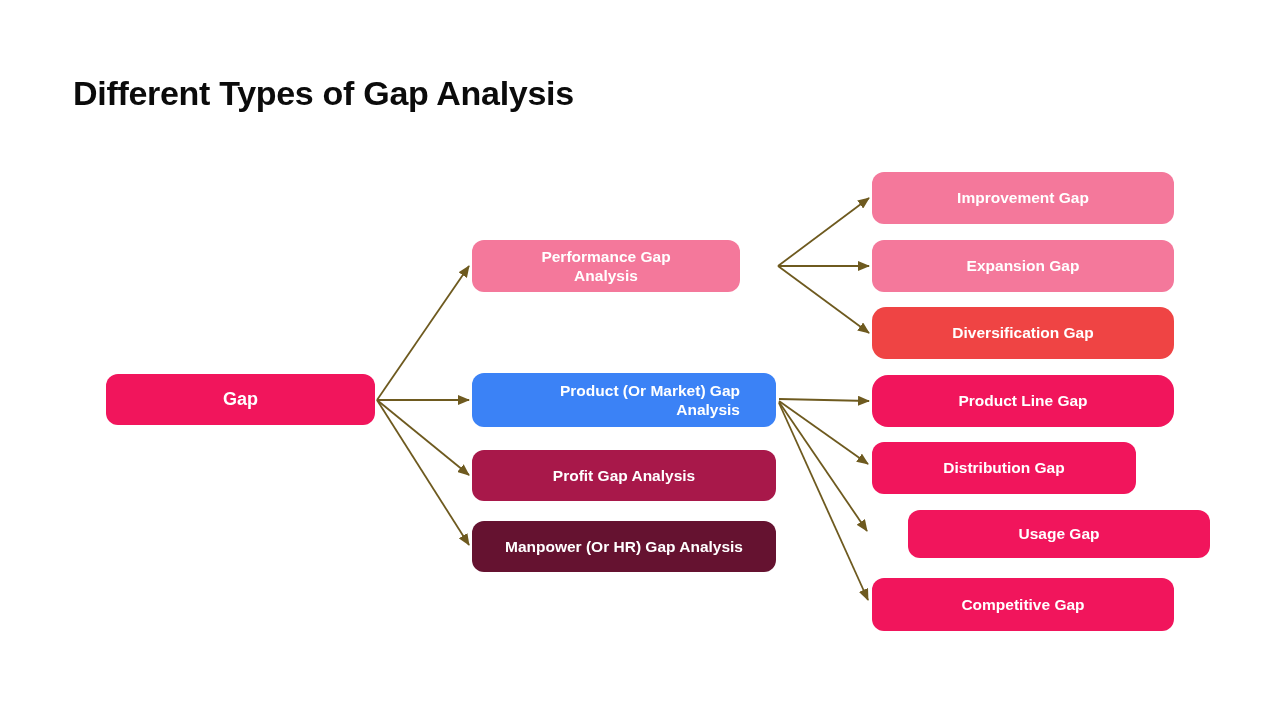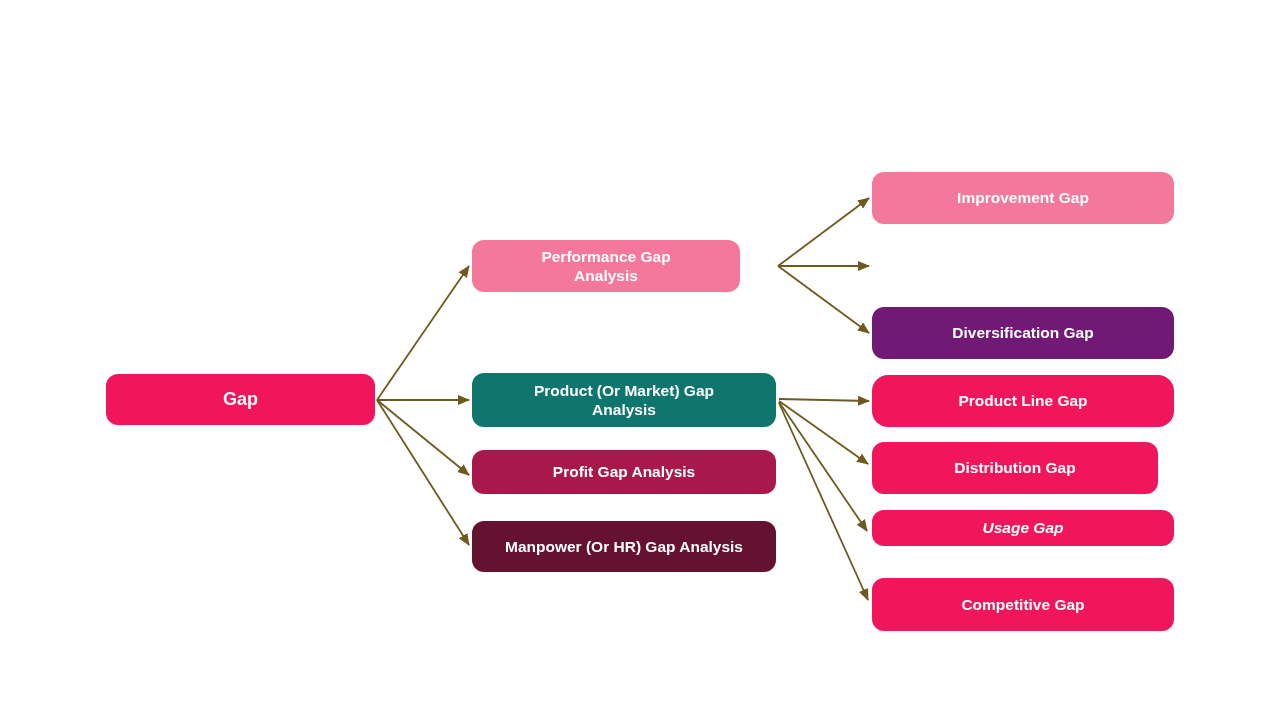--- a/index.html
+++ b/index.html
@@ -47,36 +47,37 @@
     font-weight: 700;
     font-size: 15.5px;
     line-height: 1.25;
     padding: 4px 36px;
   }
   .node.root { font-size: 18px; }
   
   .n-root          { left: 106px; top: 374px; width: 269px; height: 51px; }
   .n-performance   { left: 472px; top: 240px; width: 268px; height: 52px; }
   .n-product       { left: 472px; top: 373px; width: 304px; height: 54px; padding: 4px 36px; }
-  .n-profit        { left: 472px; top: 450px; width: 304px; height: 44px; }
+  .n-profit        { left: 472px; top: 450px; width: 304px; height: 51px; }
   .n-manpower      { left: 472px; top: 521px; width: 304px; height: 51px; padding: 4px 4px; }
   .n-improvement   { left: 872px; top: 172px; width: 302px; height: 52px; }
   .n-expansion     { left: 872px; top: 240px; width: 302px; height: 52px; }
   .n-diversification{ left: 872px; top: 307px; width: 302px; height: 52px; }
   .n-product-line  { left: 872px; top: 375px; width: 302px; height: 52px; border-radius: 16px; }
-  .n-distribution  { left: 872px; top: 442px; width: 286px; height: 52px; }
-  .n-usage         { left: 872px; top: 510px; width: 302px; height: 36px; font-style: italic; }
+  .n-distribution  { left: 872px; top: 442px; width: 264px; height: 52px; }
+  .n-usage         { left: 908px; top: 510px; width: 302px; height: 48px; }
   .n-competitive   { left: 872px; top: 578px; width: 302px; height: 53px; text-align: right; }
 </style>
 </head>
 <body>
 
 <div class="slide">
 
   <div class="header">
+    <div class="title">Different Types of Gap Analysis</div>
   </div>
 
   <svg class="connectors" viewBox="0 0 1280 720" aria-hidden="true">
     <defs>
       <marker id="ah" markerUnits="userSpaceOnUse" markerWidth="12" markerHeight="10" refX="11" refY="5" orient="auto">
         <polygon points="0,0 12,5 0,10" fill="currentColor"></polygon>
       </marker>
     </defs>
 
     <line x1="377" y1="400" x2="469" y2="266" stroke="currentColor" stroke-width="1.8" marker-end="url(#ah)"></line>
@@ -90,24 +91,25 @@
 
     <line x1="779" y1="399" x2="869" y2="401" stroke="currentColor" stroke-width="1.8" marker-end="url(#ah)"></line>
     <line x1="779" y1="401" x2="868" y2="464" stroke="currentColor" stroke-width="1.8" marker-end="url(#ah)"></line>
     <line x1="779" y1="402" x2="867" y2="531" stroke="currentColor" stroke-width="1.8" marker-end="url(#ah)"></line>
     <line x1="779" y1="403" x2="868" y2="600" stroke="currentColor" stroke-width="1.8" marker-end="url(#ah)"></line>
   </svg>
 
   <div class="node root n-root" style="background-color: rgb(241, 21, 92);">Gap</div>
 
   <div class="node n-performance" style="background-color: rgb(244, 120, 155);">Performance Gap Analysis</div>
-  <div class="node n-product" style="background-color: #0f766e;">Product (Or Market) Gap Analysis</div>
+  <div class="node n-product" style="background-color: #3b82f6; text-align: right;">Product (Or Market) Gap Analysis</div>
   <div class="node n-profit" style="background-color: rgb(168, 24, 74);">Profit Gap Analysis</div>
   <div class="node n-manpower" style="background-color: rgb(101, 18, 48);">Manpower (Or HR) Gap Analysis</div>
 
   <div class="node n-improvement" style="background-color: rgb(244, 120, 155);">Improvement Gap</div>
-  <div class="node n-diversification" style="background-color: #701a75;">Diversification Gap</div>
+  <div class="node n-expansion" style="background-color: rgb(244, 120, 155);">Expansion Gap</div>
+  <div class="node n-diversification" style="background-color: #ef4444; border-radius: 14px;">Diversification Gap</div>
   <div class="node n-product-line" style="background-color: rgb(241, 21, 92);">Product Line Gap</div>
   <div class="node n-distribution" style="background-color: rgb(241, 21, 92);">Distribution Gap</div>
   <div class="node n-usage" style="background-color: rgb(241, 21, 92);">Usage Gap</div>
   <div class="node n-competitive" style="background-color: rgb(241, 21, 92);">Competitive Gap</div>
 
 </div>
 
 </body></html>

